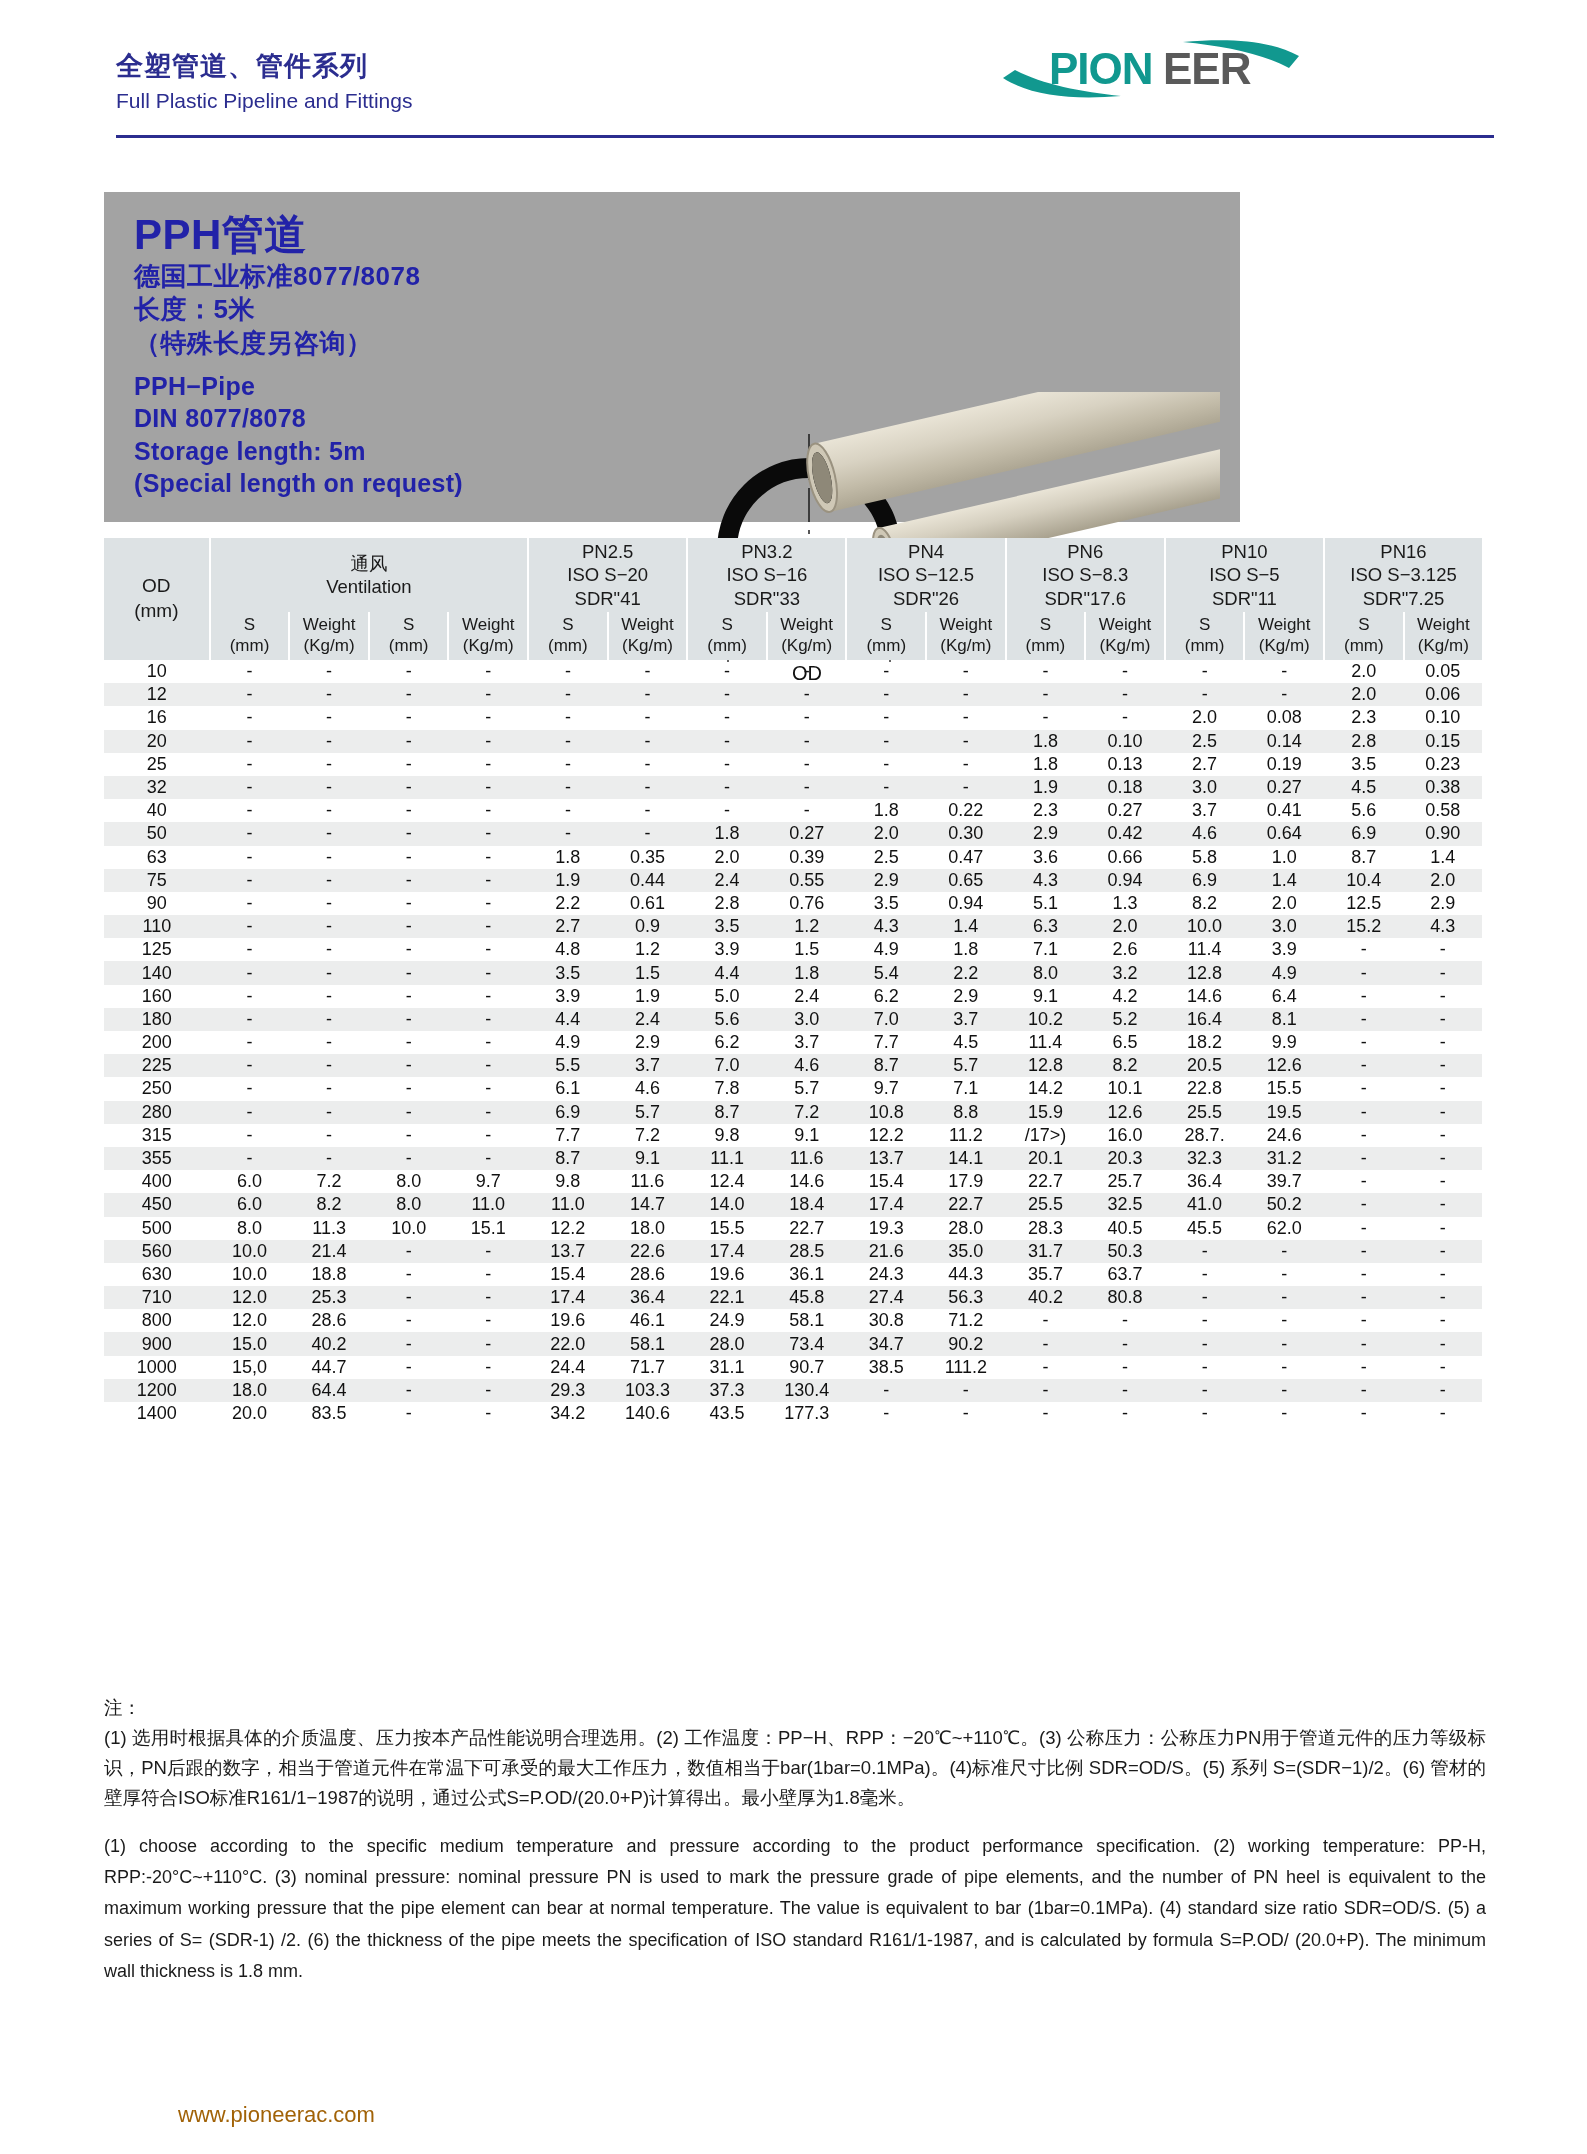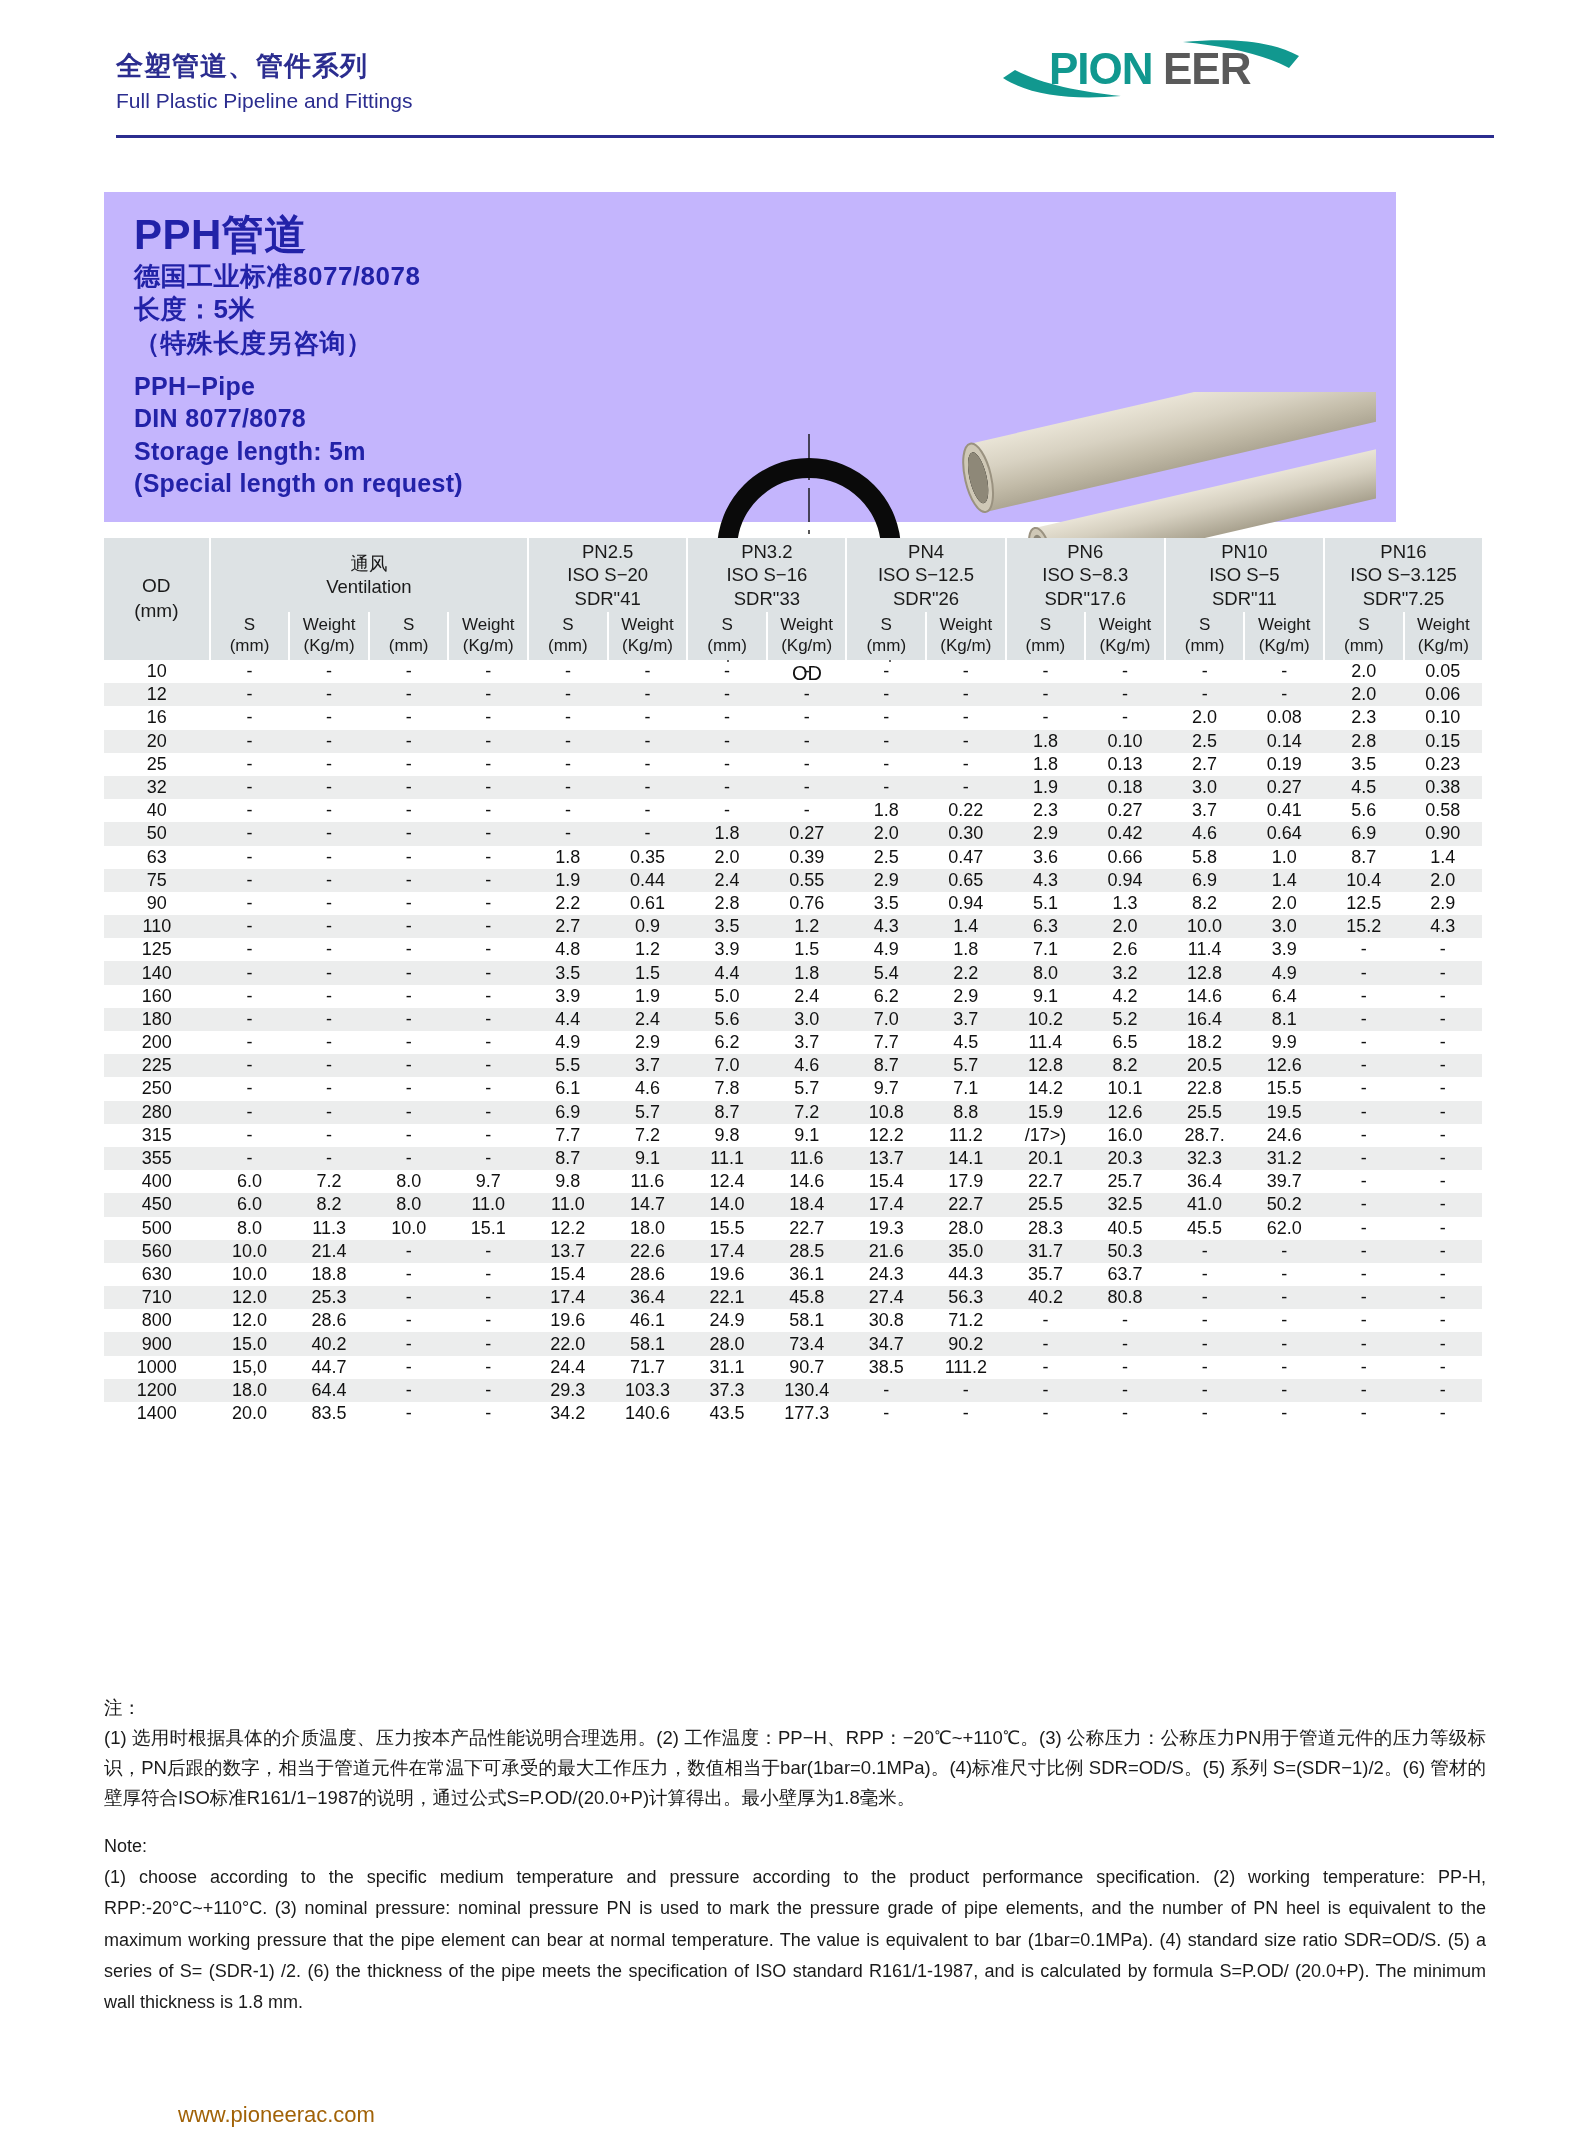--- a/index.html
+++ b/index.html
@@ -28,22 +28,22 @@
   .logo-wrap{
     position:absolute; right:60px; top:34px; width:300px; height:74px;
   }
   .hdr-rule{
     position:absolute; left:104px; top:135px; width:1378px; height:3px;
     background:#2b2d8f;
   }
 
   
   .title-panel{
-    position:absolute; left:104px; top:192px; width:1292px; height:330px;
-    background:#c4b5fd;
+    position:absolute; left:104px; top:192px; width:1136px; height:330px;
+    background:#a3a3a3;
   }
   .tp-text{ position:absolute; left:30px; top:18px; color:#2222a8; }
   .tp-h1{ font-size:42px; font-weight:bold; line-height:1.18; letter-spacing:.5px;}
   .tp-cn{ font-size:26px; font-weight:bold; line-height:1.30; letter-spacing:.5px;}
   .tp-sp{ height:9px; }
   .tp-en{ font-size:25px; font-weight:bold; line-height:1.30; letter-spacing:.3px;}
 
   .diagram{ position:absolute; left:560px; top:238px; width:290px; height:255px; }
   .pipe-photo{ position:absolute; right:20px; top:200px; width:430px; height:200px; }
 
@@ -910,17 +910,16 @@
         <td class="col-p">-</td>
         <td class="col-p">-</td>
       </tr>
     </tbody>
 </table>
 
 <div class="notes">
   <div class="note-head">注：</div>
   <div class="note-cn">(1) 选用时根据具体的介质温度、压力按本产品性能说明合理选用。(2) 工作温度：PP−H、RPP：−20℃~+110℃。(3) 公称压力：公称压力PN用于管道元件的压力等级标识，PN后跟的数字，相当于管道元件在常温下可承受的最大工作压力，数值相当于bar(1bar=0.1MPa)。(4)标准尺寸比例 SDR=OD/S。(5) 系列 S=(SDR−1)/2。(6) 管材的壁厚符合ISO标准R161/1−1987的说明，通过公式S=P.OD/(20.0+P)计算得出。最小壁厚为1.8毫米。</div>
   <div class="gap-md"></div>
-  <div class="note-en-head">Note:</div>
   <div class="note-en">(1) choose according to the specific medium temperature and pressure according to the product performance specification. (2) working temperature: PP-H, RPP:-20°C~+110°C. (3) nominal pressure: nominal pressure PN is used to mark the pressure grade of pipe elements, and the number of PN heel is equivalent to the maximum working pressure that the pipe element can bear at normal temperature. The value is equivalent to bar (1bar=0.1MPa). (4) standard size ratio SDR=OD/S. (5) a series of S= (SDR-1) /2. (6) the thickness of the pipe meets the specification of ISO standard R161/1-1987, and is calculated by formula S=P.OD/ (20.0+P). The minimum wall thickness is 1.8 mm.</div>
 </div>
 
 <div class="footer-url">www.pioneerac.com</div>
 
 </body></html>

